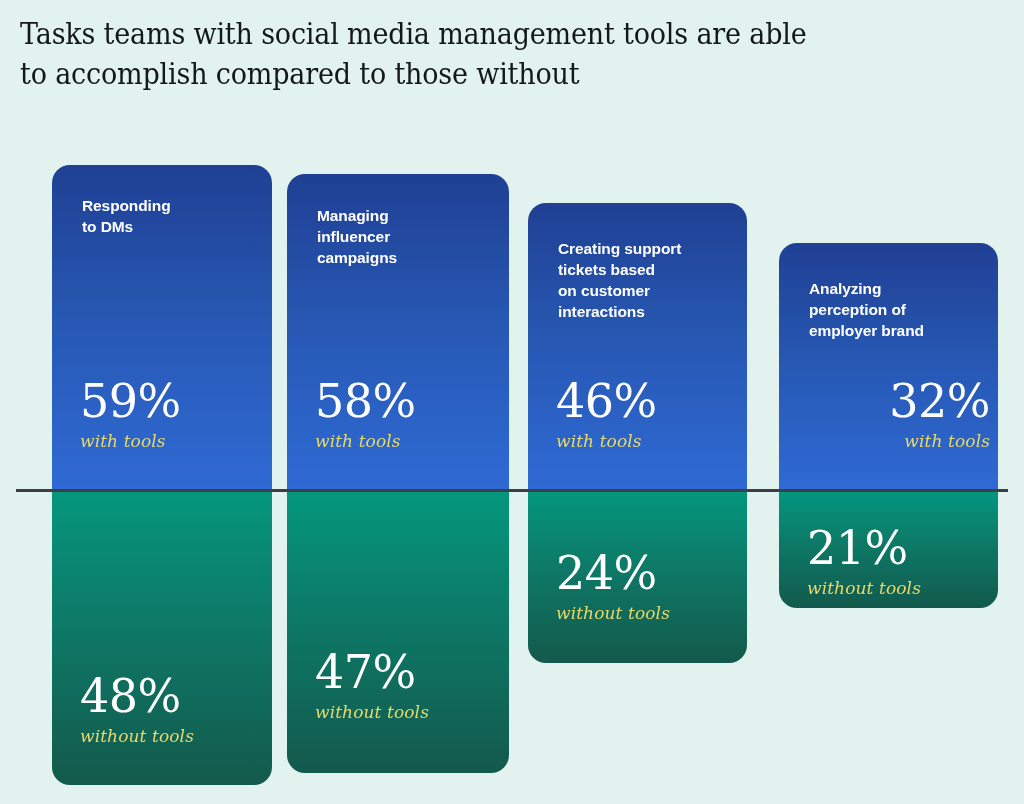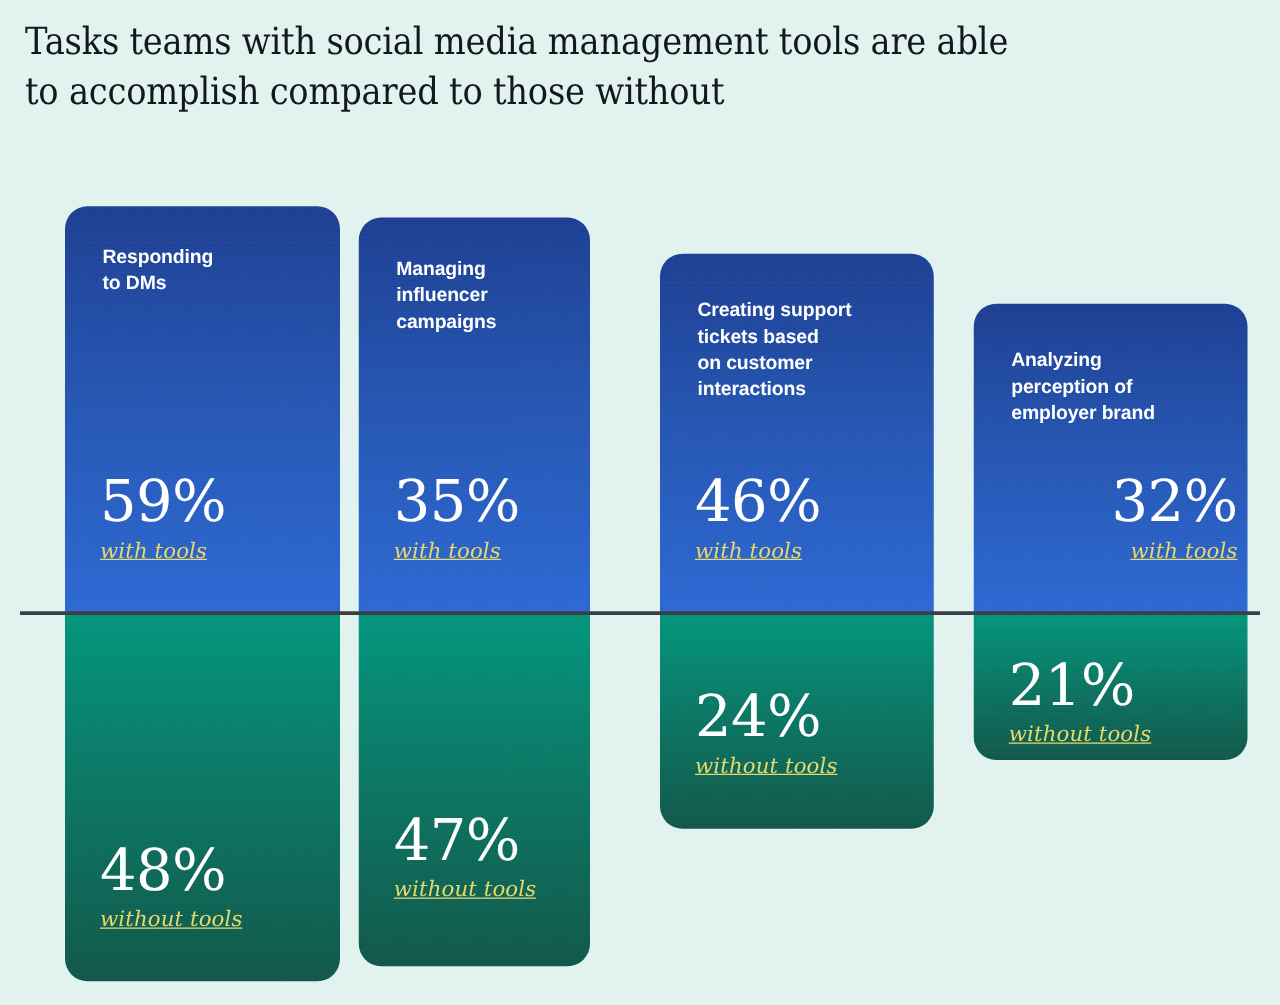--- a/index.html
+++ b/index.html
@@ -103,21 +103,20 @@
   }
 
   .stat-caption {
     margin-top: 9px;
     font-family: "DejaVu Serif", "Liberation Serif", serif;
     font-style: italic;
     font-size: 17px;
     line-height: 1;
     color: #e6d96b;
     letter-spacing: 0.1px;
-    text-decoration: underline;
   }
 
   
   .grain {
     position: absolute;
     left: 0; top: 0; right: 0; bottom: 0;
     pointer-events: none;
     opacity: 0.055;
     background-image:
       repeating-linear-gradient(0deg, rgba(255,255,255,.5) 0px, rgba(0,0,0,.5) 1px, rgba(255,255,255,.3) 2px),
@@ -146,29 +145,29 @@
 
     <div class="seg seg-bottom" style="top:325px; height:295px;">
       <div class="grain"></div>
       <div class="stat-block" style="top:183px;">
         <div class="stat-value">48%</div>
         <div class="stat-caption">without tools</div>
       </div>
     </div>
   </div>
 
-  <div class="bar-group" style="left:287px; top:174px; width:185px; height:599px;">
+  <div class="bar-group" style="left:287px; top:174px; width:222px; height:599px;">
 
     <div class="seg seg-top" style="top:0px; height:316px;">
       <div class="grain"></div>
       <div class="cat-label" style="top:32px;">Managing
 influencer
 campaigns</div>
       <div class="stat-block" style="top:204px;">
-        <div class="stat-value">35%</div>
+        <div class="stat-value">58%</div>
         <div class="stat-caption">with tools</div>
       </div>
     </div>
 
     <div class="seg seg-bottom" style="top:316px; height:283px;">
       <div class="grain"></div>
       <div class="stat-block" style="top:159px;">
         <div class="stat-value">47%</div>
         <div class="stat-caption">without tools</div>
       </div>

